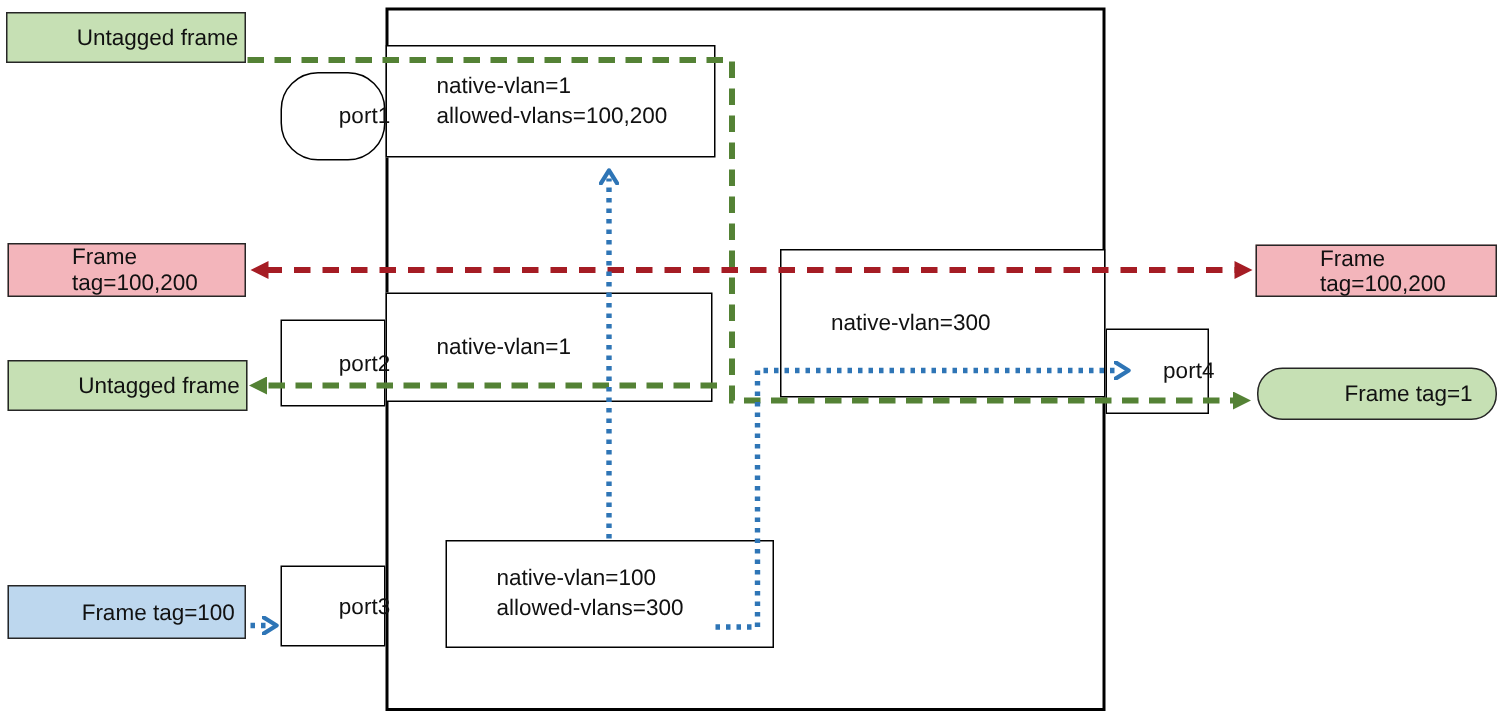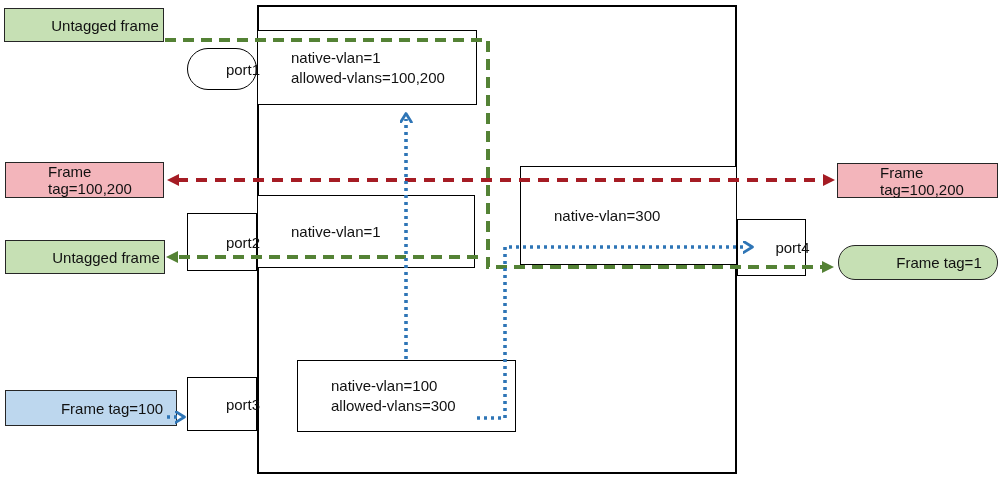--- a/index.html
+++ b/index.html
@@ -47,21 +47,21 @@
     <div>native-vlan=1</div>
   </div>
   <div class="abs cfg" style="left:257px;top:360px;width:219px;height:72px;margin-left:40px;">
     <div>native-vlan=100</div>
     <div>allowed-vlans=300</div>
   </div>
   <div class="abs cfg" style="left:520px;top:166px;width:217px;height:99px;gap:12px;">
     <div>native-vlan=300</div>
   </div>
 
-  <div class="abs wbox" style="left:187px;top:48px;width:70px;height:42px;border-radius:25px;">
+  <div class="abs wbox" style="left:187px;top:48px;width:70px;height:59px;border-radius:25px;">
     <span>port1</span>
   </div>
   <div class="abs wbox" style="left:187px;top:213px;width:70px;height:58px;">
     <span>port2</span>
   </div>
   <div class="abs wbox" style="left:187px;top:377px;width:70px;height:54px;">
     <span>port3</span>
   </div>
   <div class="abs wbox" style="left:737px;top:196px;width:69px;height:57px;margin-top:23px;">
     <span>port4</span>
@@ -69,21 +69,21 @@
 
   <div class="abs frame-box frame-green" style="left:4px;top:8px;width:160px;height:34px;">
     <span>Untagged frame</span>
   </div>
   <div class="abs frame-box frame-pink" style="left:5px;top:162px;width:159px;height:36px;">
     <span>Frame tag=100,200</span>
   </div>
   <div class="abs frame-box frame-green" style="left:5px;top:240px;width:160px;height:34px;">
     <span>Untagged frame</span>
   </div>
-  <div class="abs frame-box frame-blue" style="left:5px;top:390px;width:172px;height:36px;">
+  <div class="abs frame-box frame-blue" style="left:5px;top:390px;width:159px;height:36px;">
     <span>Frame tag=100</span>
   </div>
 
   <div class="abs frame-box frame-pink" style="left:837px;top:163px;width:161px;height:35px;">
     <span>Frame tag=100,200</span>
   </div>
   <div class="abs frame-box frame-green" style="left:838px;top:245px;width:160px;height:35px;border-radius:17px;">
     <span>Frame tag=1</span>
   </div>
 

